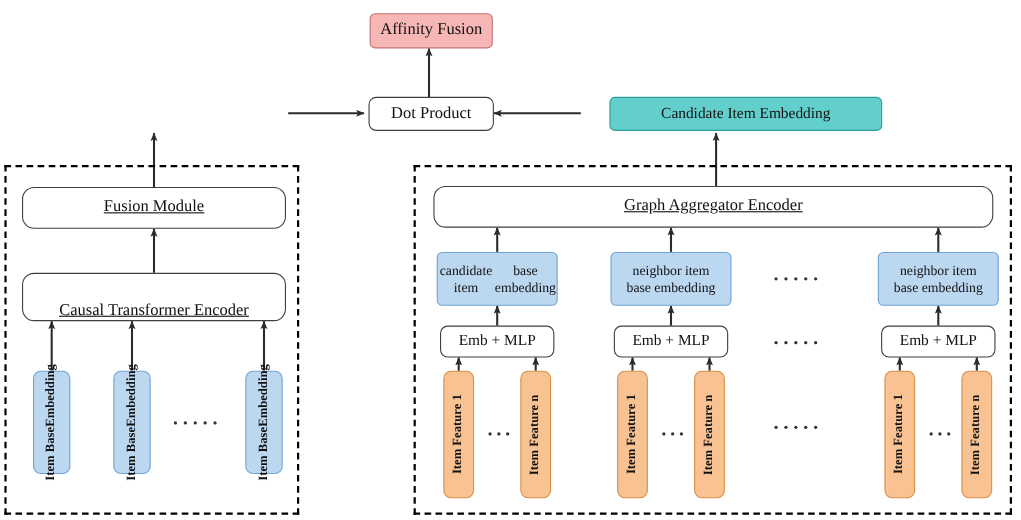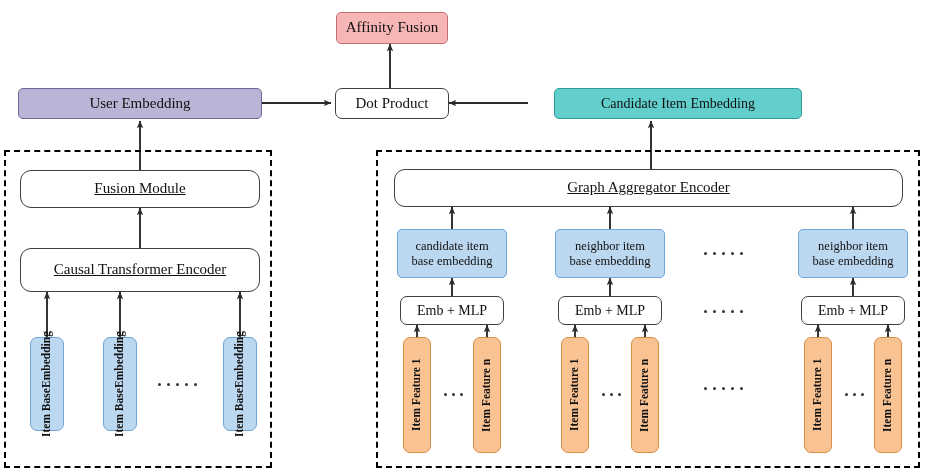--- a/index.html
+++ b/index.html
@@ -130,33 +130,30 @@
   <div class="panel" style="left:376px; top:150px; width:544px; height:318px;"></div>
 
   <div class="node rnd-sm fill-pink" style="left:336px; top:12px; width:112px; height:32px; font-size:15px;">
     <span>Affinity Fusion</span>
   </div>
 
   <div class="node rnd-md" style="left:335px; top:88px; width:114px; height:31px; font-size:15px;align-items:center;">
     <span>Dot Product</span>
   </div>
 
-  <div class="node rnd-sm fill-purple" style="left:18px; top:88px; width:244px; height:31px; font-size:15px;">
-    <span>User Embedding</span>
-  </div>
 
   <div class="node rnd-sm fill-teal" style="left:528px; top:88px; width:248px; height:31px; font-size:14px;margin-left:26px;">
     <span>Candidate Item Embedding</span>
   </div>
 
   <div class="node rnd-lg" style="left:20px; top:170px; width:240px; height:38px; font-size:15px;">
     <span>Fusion Module</span>
   </div>
 
-  <div class="node rnd-lg" style="left:20px; top:248px; width:240px; height:44px; font-size:15px;">
+  <div class="node rnd-lg" style="left:20px; top:248px; width:240px; height:44px; font-size:15px;align-items:flex-end;">
     <span>Causal Transformer Encoder</span>
   </div>
 
   <div class="node rnd-md fill-blue vert" style="left:30px; top:337px; width:34px; height:94px; font-size:11.5px;">
     <span>Item Base</span>
     <span>Embedding</span>
   </div>
 
   <div class="node rnd-md fill-blue vert" style="left:103px; top:337px; width:34px; height:94px; font-size:11.5px;">
     <span>Item Base</span>
@@ -173,21 +170,21 @@
 
   <div class="node rnd-md fill-blue vert" style="left:223px; top:337px; width:34px; height:94px; font-size:11.5px;">
     <span>Item Base</span>
     <span>Embedding</span>
   </div>
 
   <div class="node rnd-lg" style="left:394px; top:169px; width:509px; height:38px; font-size:15px;">
     <span>Graph Aggregator Encoder</span>
   </div>
 
-  <div class="node rnd-sm fill-blue" style="left:397px; top:229px; width:110px; height:49px; font-size:12.5px; flex-direction:column;">
+  <div class="node rnd-sm fill-blue" style="left:397px; top:229px; width:110px; height:49px; font-size:12.5px; ">
     <span>candidate item</span>
     <span>base embedding</span>
   </div>
   <div class="node rnd-md" style="left:400px; top:296px; width:104px; height:29px; font-size:14px;">
     <span>Emb + MLP</span>
   </div>
   <div class="node rnd-md fill-orange vert" style="left:403px; top:337px; width:28px; height:116px; font-size:11.5px;">
     <span>Item Feature 1</span>
   </div>
   <div class="dots tight" style="left:437px; top:388px; width:32px; height:12px;">

